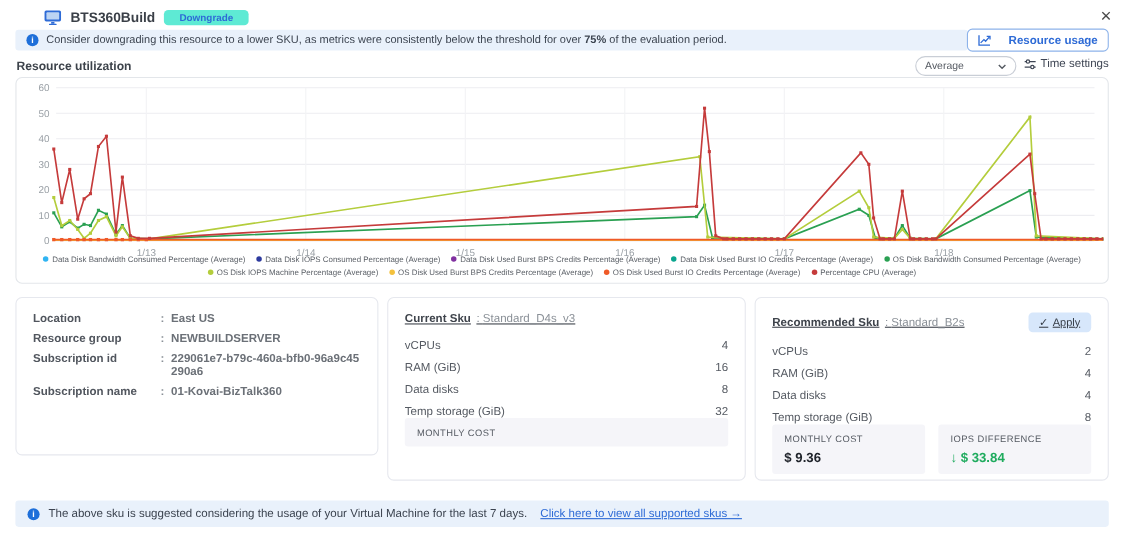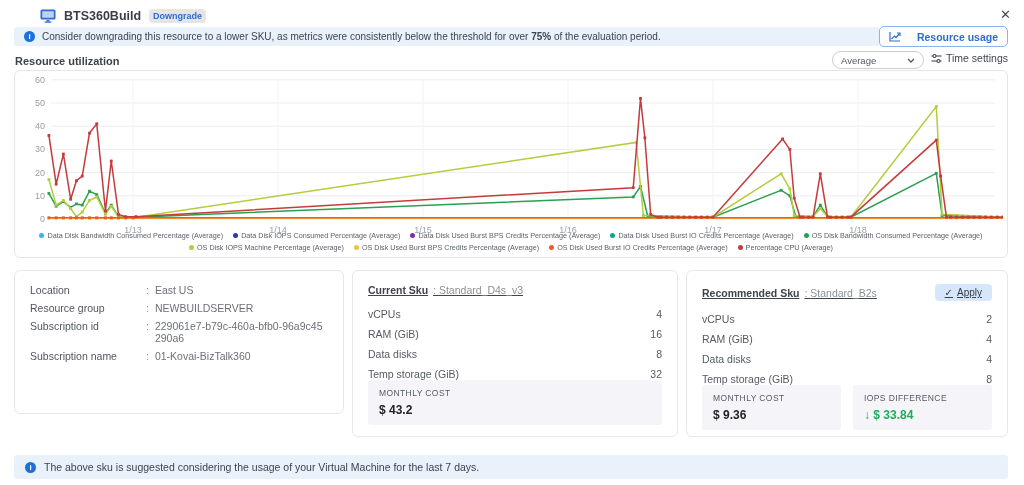--- a/index.html
+++ b/index.html
@@ -1,41 +1,41 @@
 <!DOCTYPE html>
 <html><head>
 <meta charset="utf-8">
 <style>
   * { box-sizing: border-box; margin: 0; padding: 0; }
   html,body { width:1024px; height:485px; background:#fff; font-family:"Liberation Sans",sans-serif; color:#3c4043; overflow:hidden; position:relative; }
 
   .header { position:absolute; left:40px; top:9px; display:flex; align-items:center; gap:8px; }
   .app-title { font-size:12.5px; font-weight:700; color:#3a3f47; }
-  .badge { background:#e5e5e5; color:#2e6bd6; font-size:9px; font-weight:700; padding:2px 4px; border-radius:4px; }
+  .badge { background:#5eead4; color:#2e6bd6; font-size:9px; font-weight:700; padding:2px 14px; border-radius:4px; }
   .close-btn { position:absolute; right:13px; top:8px; font-size:13px; color:#4a4a4a; cursor:pointer; line-height:1; }
 
   .banner-top { position:absolute; left:14px; top:27px; width:866px; height:19px; background:#e9f1fb; border-radius:3px; display:flex; align-items:center; gap:7px; padding:0 10px; font-size:10px; color:#3c4450; }
   .info-dot { width:11px; height:11px; border-radius:50%; background:#1e6fd9; color:#fff; font-size:8px; font-weight:700; display:inline-flex; align-items:center; justify-content:center; flex:0 0 auto; font-style:normal; }
   .banner-top b { font-weight:700; }
 
   .resource-usage-btn { position:absolute; right:16px; top:26px; height:21px; display:flex; align-items:center; gap:16px; border:1px solid #8db3ea; border-radius:5px; background:#fff; color:#2e6bd6; font-size:10.5px; font-weight:700; padding:0 9px; cursor:pointer; }
 
   .section-title { position:absolute; left:15px; top:55px; font-size:11px; font-weight:700; color:#3d434b; }
 
   .avg-select { position:absolute; right:100px; top:51px; width:92px; height:18px; border:1px solid #c9ced6; border-radius:10px; display:flex; align-items:center; justify-content:space-between; padding:5px 8px; font-size:9.5px; color:#555a62; background:#fff; cursor:pointer; }
   .time-settings { position:absolute; right:16px; top:52px; display:flex; align-items:center; gap:4px; font-size:10.5px; color:#3f4654; cursor:pointer; }
 
   .chart-card { position:absolute; left:14px; top:70px; width:994px; height:188px; border:1px solid #e3e6ea; border-radius:6px; background:#fff; }
   #chart-svg { position:absolute; left:4px; top:4px; }
   .legend { position:absolute; left:0; right:0; bottom:5px; display:flex; flex-wrap:wrap; justify-content:center; align-items:flex-start; column-gap:10px; row-gap:3px; padding:0 12px; font-size:7.2px; color:#5a5f66; }
   .lg-item { display:inline-flex; align-items:center; gap:3px; cursor:pointer; }
   .lg-dot { width:5px; height:5px; border-radius:50%; display:inline-block; flex:0 0 auto; }
 
   .card { position:absolute; top:270px; border:1px solid #e6e8ee; border-radius:6px; background:#fff; padding:13px 15px; }
-  .card1 { left:14px;  width:330px; height:144px; }
+  .card1 { left:14px;  width:330px; height:144px;font-weight:bold; }
   .card2 { left:352px; width:326px; height:167px; }
   .card3 { left:686px; width:322px; height:167px; }
 
   .kv-row { display:flex; font-size:10.5px; color:#51565e; margin-bottom:6px; }
   .kv-label { width:116px; flex:0 0 auto; }
   .kv-colon { color:#8a9097; margin-right:6px; }
   .kv-value { color:#6b7077; word-break:break-all; }
 
   .sku-head { display:flex; align-items:center; font-size:10.5px; color:#3f444c; font-weight:700;text-decoration:underline; }
   .sku-head .sku-val { font-weight:400; color:#8a9097; margin-left:5px; }
@@ -347,21 +347,20 @@
         <span>8</span>
       </div>
     <div class="spec-row">
         <span>Temp storage (GiB)</span>
         <span>32</span>
       </div>
   </div>
   <div class="cost-row">
     <div class="cost-box">
       <div class="cost-label">MONTHLY COST</div>
-      <div class="cost-value">$ 43.2</div>
     </div>
   </div>
 </div>
 
 <div class="card card3">
   <div class="sku-head">
     <span>Recommended Sku</span>
     <span class="sku-val">: <span>Standard_B2s</span></span>
     <button class="apply-btn">
       <span>✓</span>
@@ -394,13 +393,14 @@
     <div class="cost-box">
       <div class="cost-label">IOPS DIFFERENCE</div>
       <div class="cost-value savings"><span>↓</span> <span>$ 33.84</span></div>
     </div>
   </div>
 </div>
 
 <div class="banner-bottom">
   <span class="info-dot">i</span>
   <span>The above sku is suggested considering the usage of your Virtual Machine for the last 7 days.</span>
+  <span class="footer-link">Click here to view all supported skus →</span>
 </div>
 
 </body></html>

